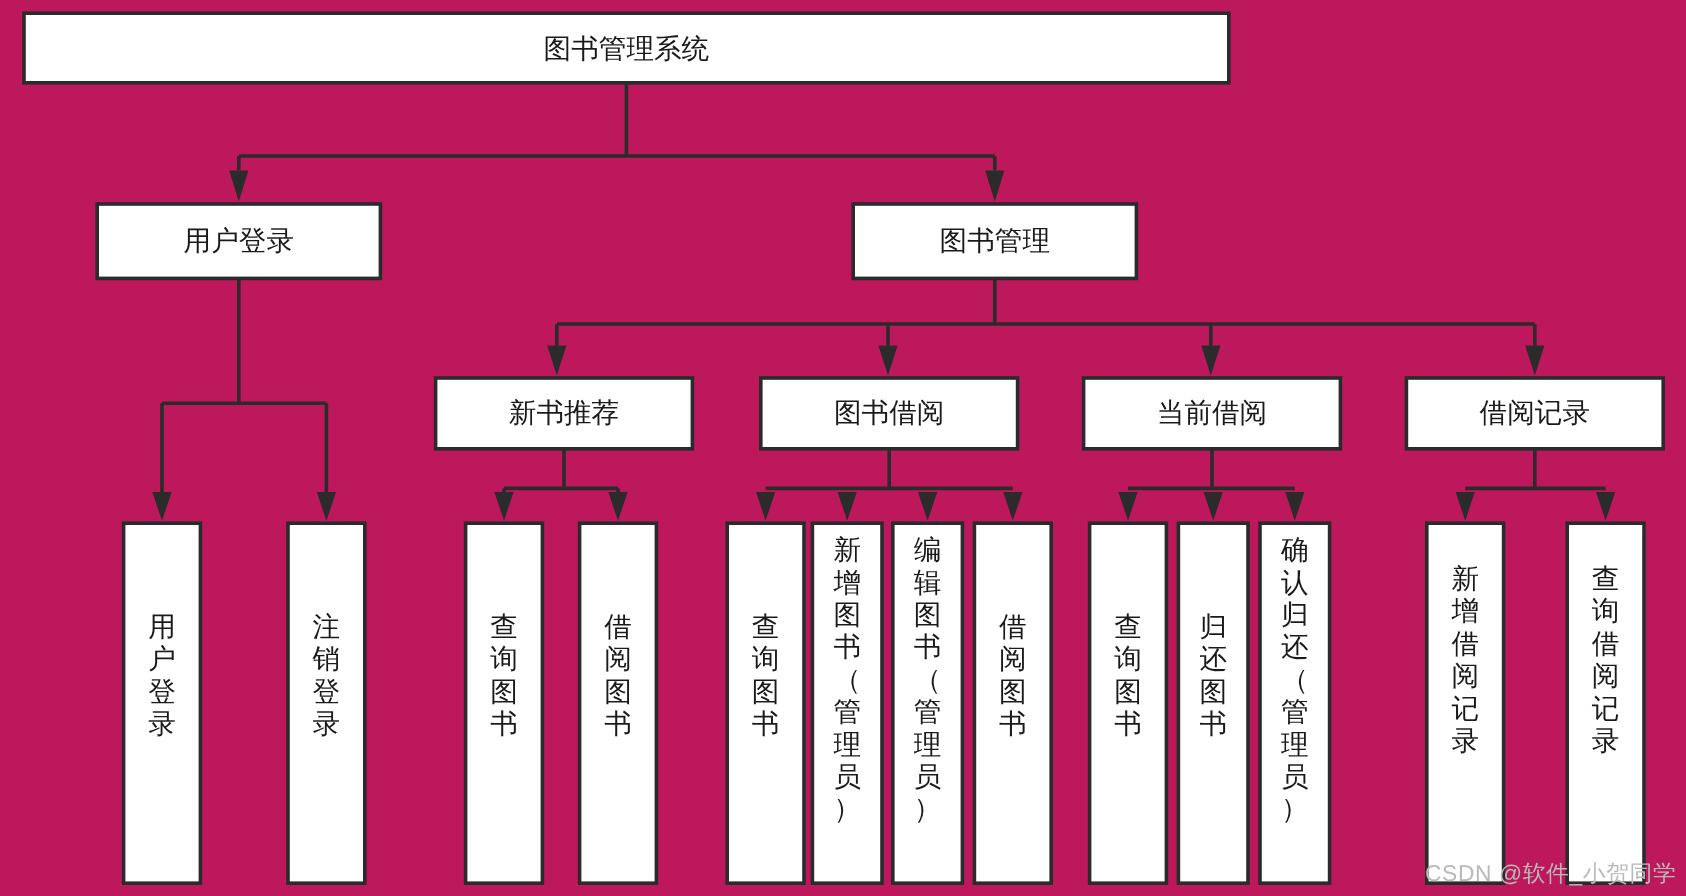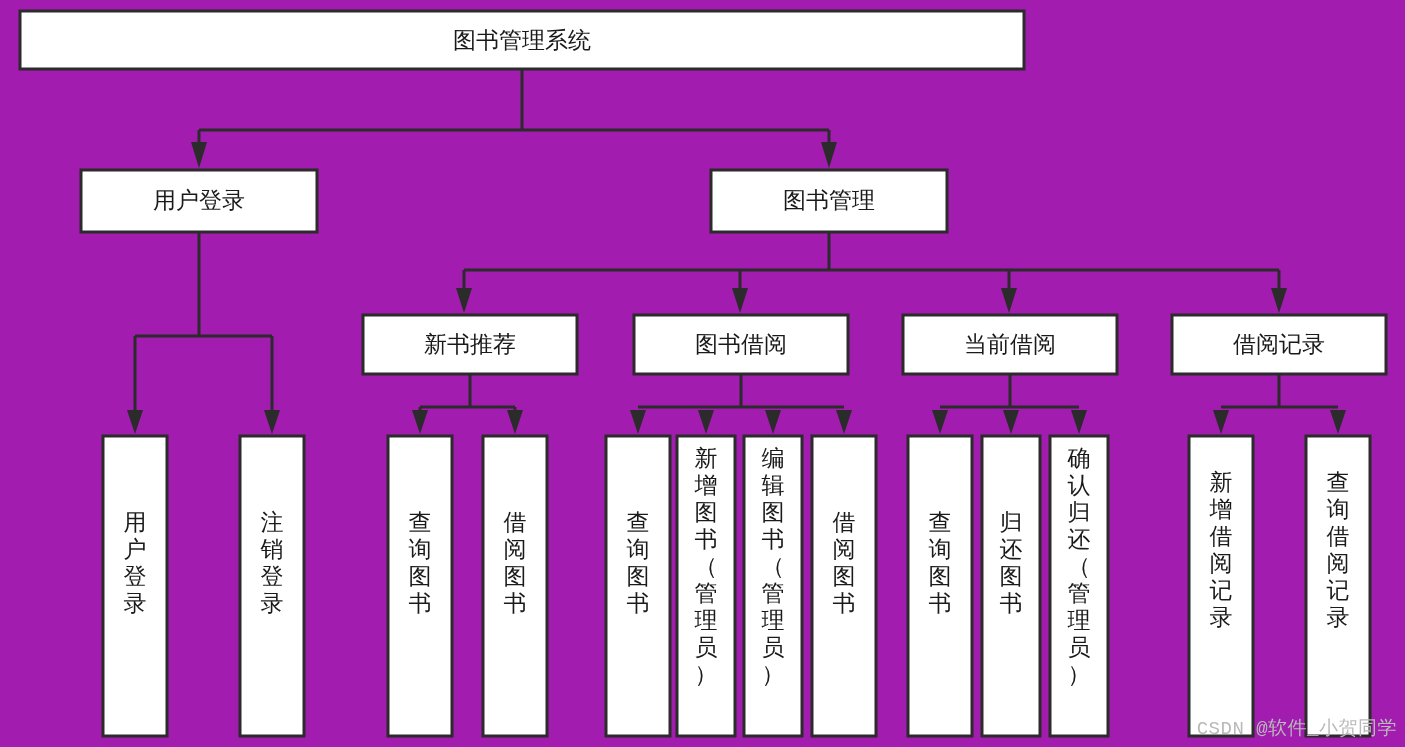--- a/index.html
+++ b/index.html
@@ -8,21 +8,21 @@
     padding: 0;
     background: #ffffff;
   }
   body {
     font-family: "Liberation Sans", "DejaVu Sans", sans-serif;
   }
   #diagram-root {
     position: relative;
     width: 1405px;
     height: 747px;
-    background: #a21caf;
+    background: #be185d;
     overflow: hidden;
   }
   svg#flowchart {
     position: absolute;
     top: 0;
     left: 0;
     width: 1405px;
     height: 747px;
     display: block;
   }
@@ -51,21 +51,21 @@
   .node-label-v {
     font-family: "Liberation Sans", "DejaVu Sans", sans-serif;
     font-size: 23px;
     fill: #1a1a1a;
     text-anchor: middle;
   }
   .watermark {
     position: absolute;
     right: 8px;
     bottom: 6px;
-    font-family: Liberation Mono, monospace;
+    font-family: Liberation Sans, sans-serif;
     font-size: 19px;
     color: #b9b9b9;
     letter-spacing: 0.5px;
     white-space: nowrap;
     user-select: none;
   }
 </style>
 </head>
 <body>
 

